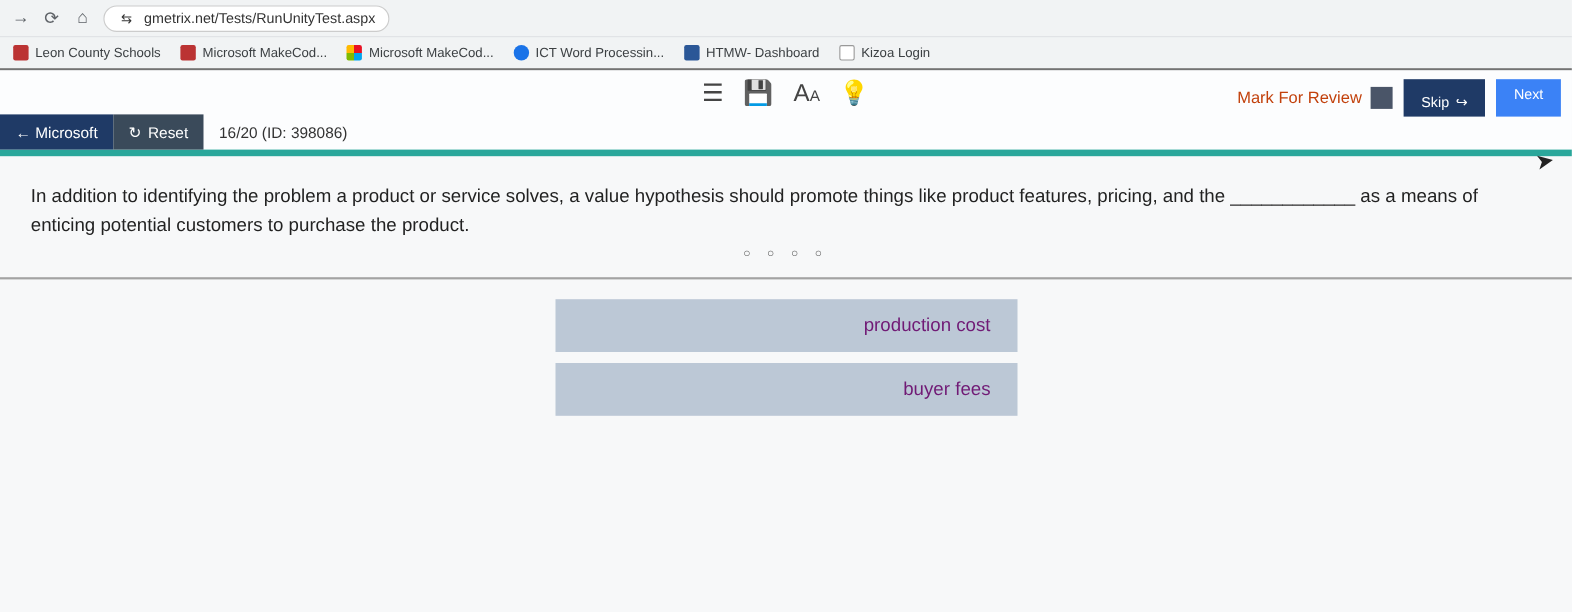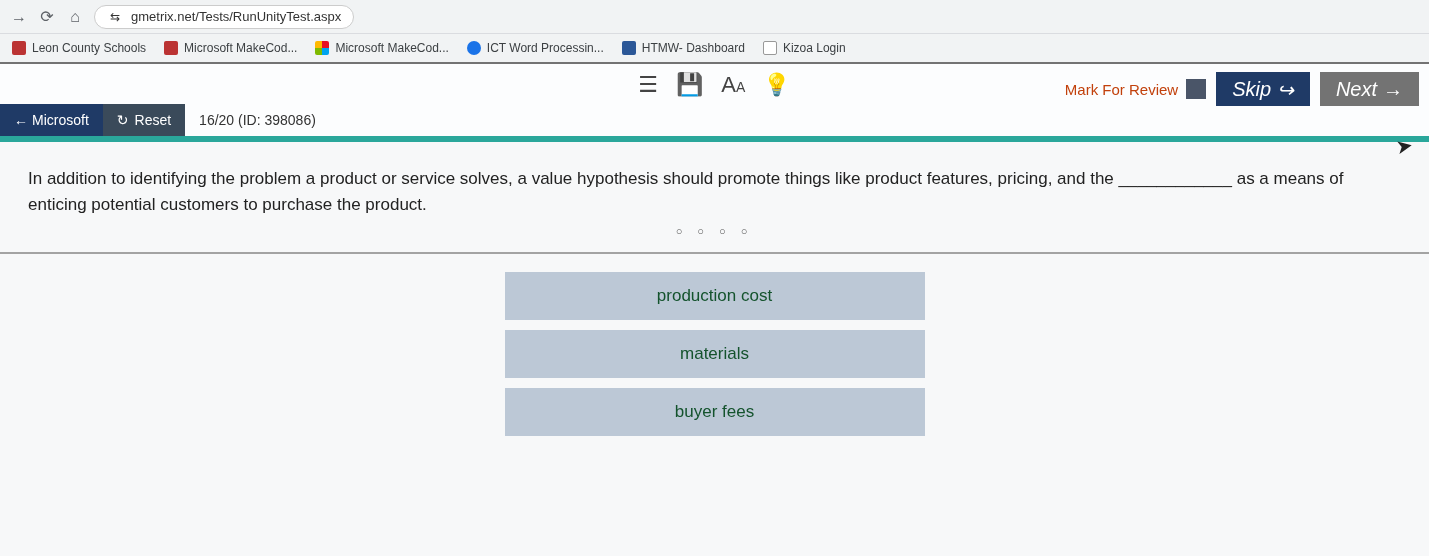--- a/index.html
+++ b/index.html
@@ -85,28 +85,27 @@
     }
     .mark-review .checkbox {
       width: 20px; height: 20px;
       background: #4a5568;
       cursor: pointer;
     }
     .btn-skip, .btn-next {
       background: #1f3a66;
       color: #fff;
       padding: 6px 16px;
-      font-size: 20px;
-      display: flex; align-items: flex-start; gap: 6px;
+      font-size: 13px;
+      display: flex; align-items: flex-end; gap: 6px;
       cursor: pointer;
       border: none;
       height: 34px;
-      font-style: italic;
-    }
-    .btn-next { background: #737373; }
+    }
+    .btn-next { background: #3b82f6; flex-direction: column; }
     
     .quiz-header {
       position: relative;
       padding: 8px 0 0 0;
       background: #fcfdfe;
     }
     .quiz-toolbar-icons {
       display: flex;
       gap: 18px;
       justify-content: center;
@@ -170,25 +169,25 @@
     .answers {
       display: flex;
       flex-direction: column;
       align-items: center;
       gap: 10px;
       padding: 18px 0 30px;
     }
     .answer-option {
       width: 420px;
       background: #bcc8d6;
-      color: #14532d;
+      color: #701a75;
       padding: 14px 24px;
       font-size: 17px;
       cursor: pointer;
-      text-align: center;
+      text-align: right;
       border: none;
     }
     
     .fake-cursor {
       position: absolute;
       right: 16px;
       top: 70px;
       font-size: 20px;
       color: #222;
       transform: rotate(-10deg);
@@ -275,15 +274,14 @@
   <div class="teal-bar"></div>
 </div>
 
 <div class="question-body">
   <span>In addition to identifying the problem a product or service solves, a value hypothesis should promote things like product features, pricing, and the ____________ as a means of enticing potential customers to purchase the product.</span>
   <div class="dots">○ ○ ○ ○</div>
 </div>
 
 <div class="answers">
   <button class="answer-option">production cost</button>
-  <button class="answer-option">materials</button>
   <button class="answer-option">buyer fees</button>
 </div>
 
 </body></html>

